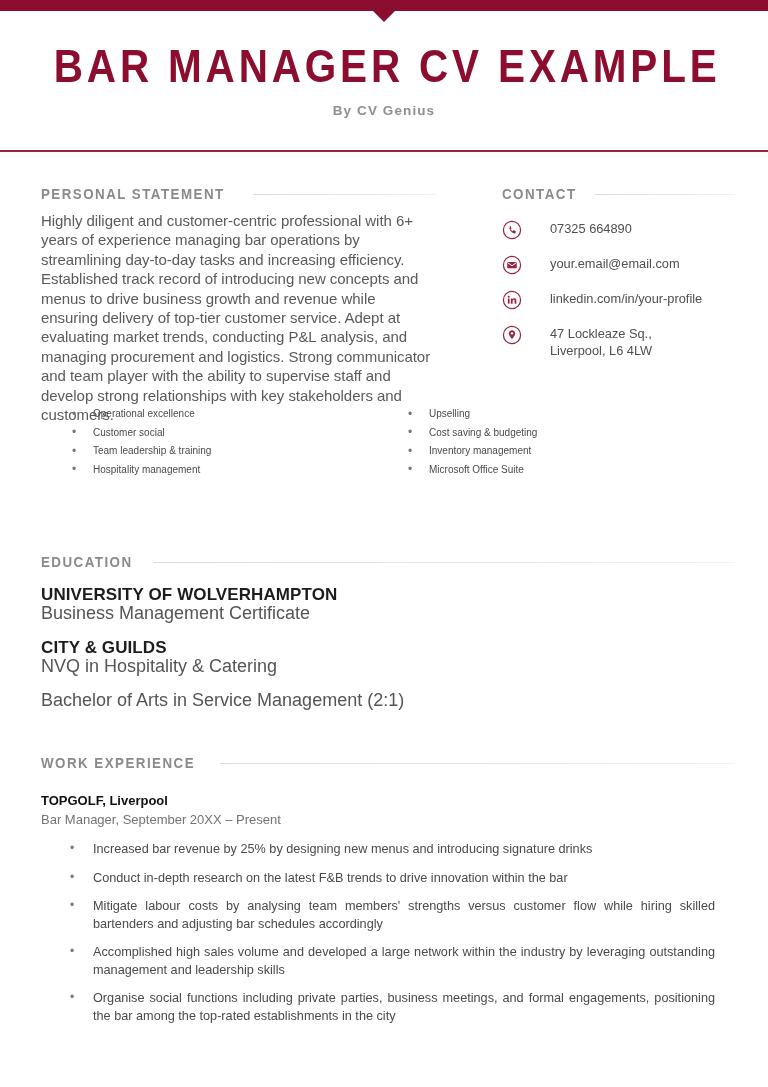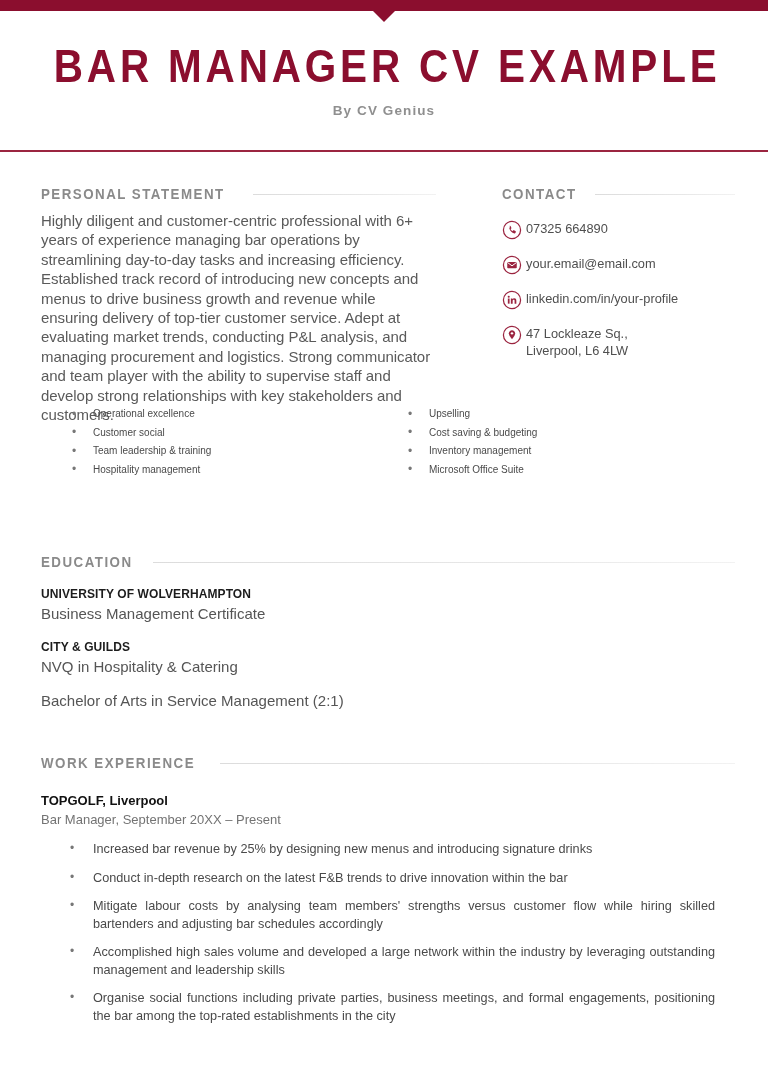--- a/index.html
+++ b/index.html
@@ -117,21 +117,21 @@
     top: 186px;
     width: 233px;
   }
   .contact-list {
     margin-top: 18px;
     list-style: none;
   }
   .contact-item {
     display: flex;
     align-items: flex-start;
-    gap: 4px;
+    gap: 28px;
     margin-bottom: 15px;
   }
   .contact-item:last-child { margin-bottom: 0; }
   .ci-icon {
     flex: 0 0 auto;
     width: 20px; height: 20px;
     margin-top: 0px;
   }
   .ci-icon svg { display: block; width: 20px; height: 20px; }
   .ci-text {
@@ -176,29 +176,29 @@
   .education {
     position: absolute;
     left: 41px;
     top: 554px;
     width: 694px;
   }
   .edu-list { margin-top: 16px; }
   .edu-entry { margin-bottom: 17px; }
   .edu-entry:last-child { margin-bottom: 0; }
   .edu-school {
-    font-size: 12px;
+    font-size: 17px;
     font-weight: 700;
     color: #1c1c1c;
     letter-spacing: 0.1px;
     line-height: 17px;
   }
   .edu-degree {
     margin-top: 2px;
-    font-size: 15px;
+    font-size: 18px;
     color: #555;
     line-height: 17px;
   }
 
   
   .work {
     position: absolute;
     left: 41px;
     top: 755px;
     width: 694px;

